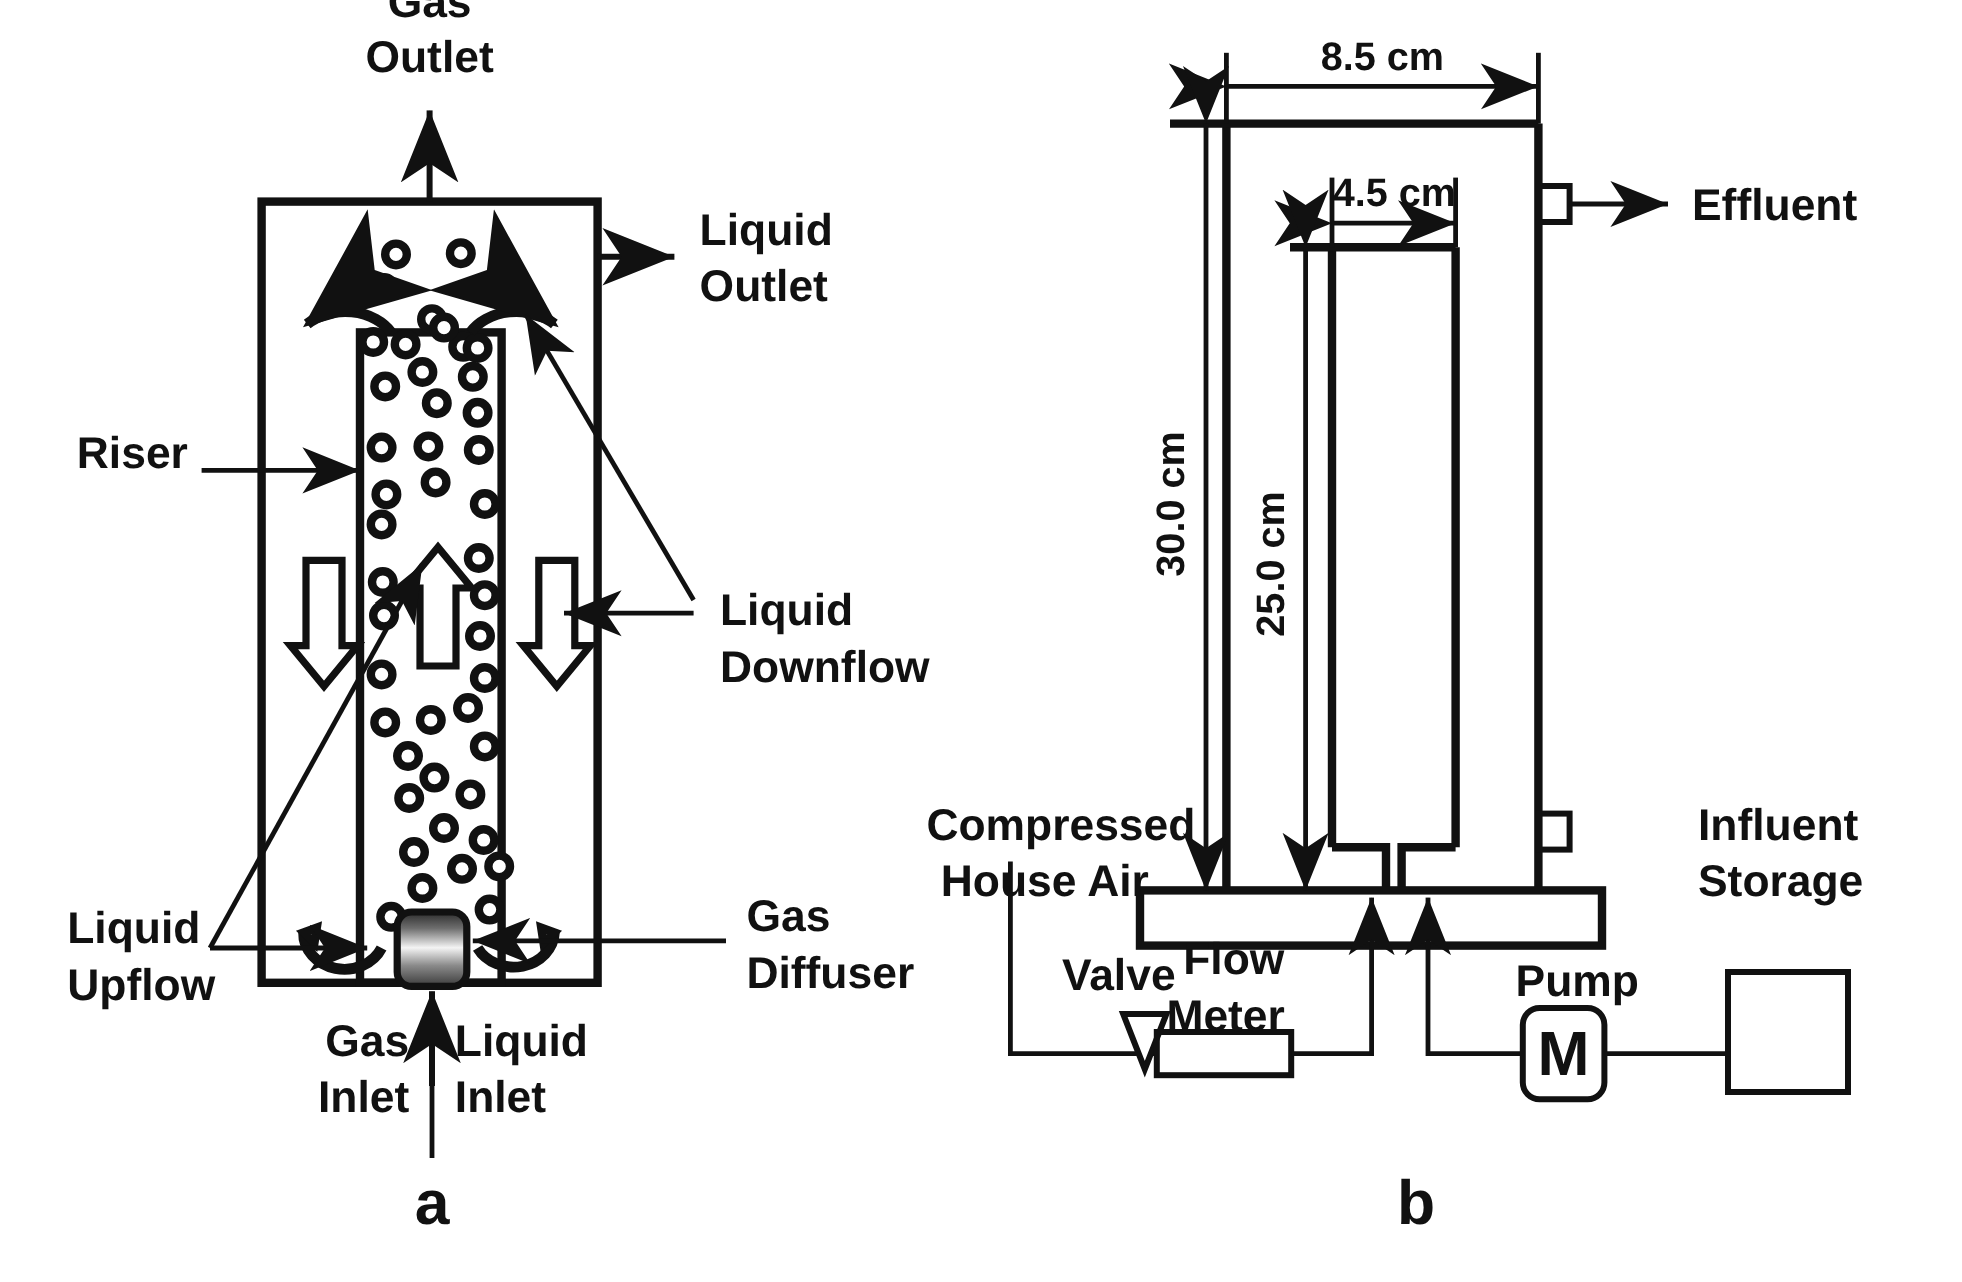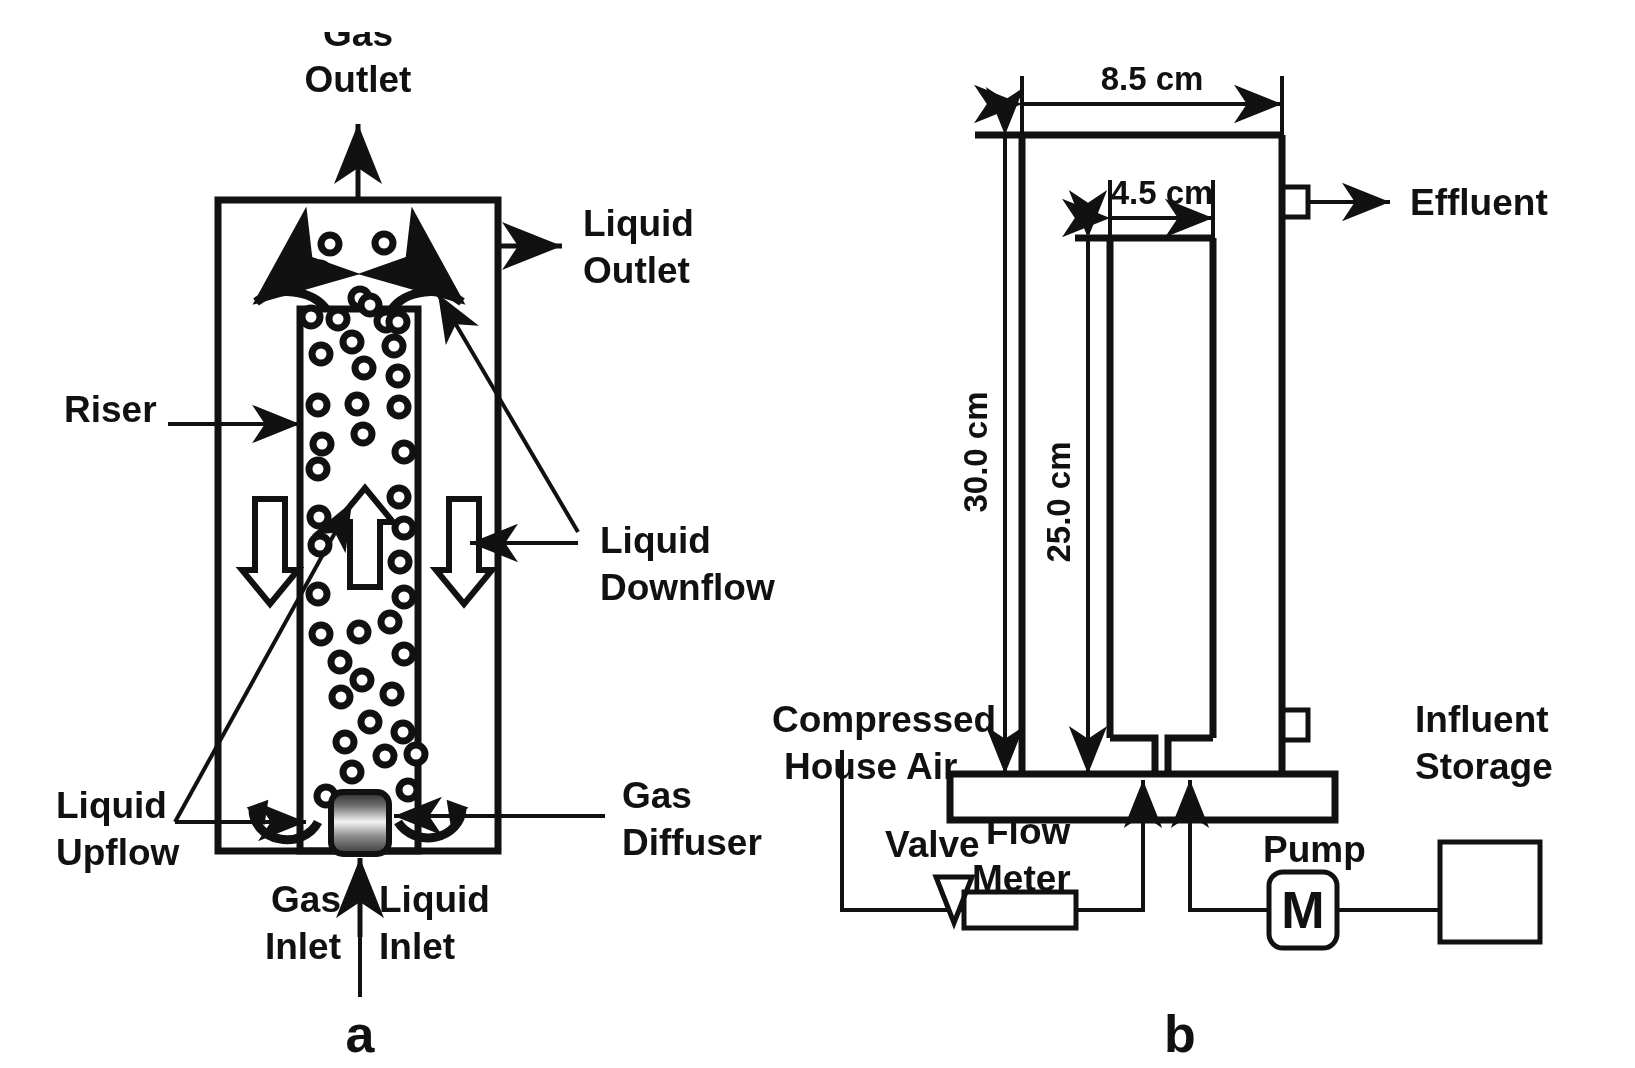--- a/index.html
+++ b/index.html
@@ -1,18 +1,18 @@
 <!DOCTYPE html>
 <html><head>
 <meta charset="utf-8">
 <style>
   html,body{margin:0;padding:0;background:#ffffff;}
   body{width:1635px;height:1068px;overflow:hidden;
        font-family:"Liberation Sans","DejaVu Sans",sans-serif;color:#111;}
-  #stage{position:relative;width:1635px;height:776px;margin-top:32px;}
+  #stage{position:relative;width:1635px;height:776px;}
   svg#fig{position:absolute;left:0;top:0;width:1635px;height:1068px;display:block;}
   text{font-family:"Liberation Sans","DejaVu Sans",sans-serif;fill:#111;}
   .lbl{font-size:37px;font-weight:600;}
   .dim{font-size:33px;font-weight:700;}
   .panel{font-size:52px;font-weight:700;}
   .pumpM{font-size:52px;font-weight:700;}
   .ln{stroke:#111;fill:none;}
   .thick{stroke-width:7;}
   .med{stroke-width:5;}
   .thin{stroke-width:4;}

